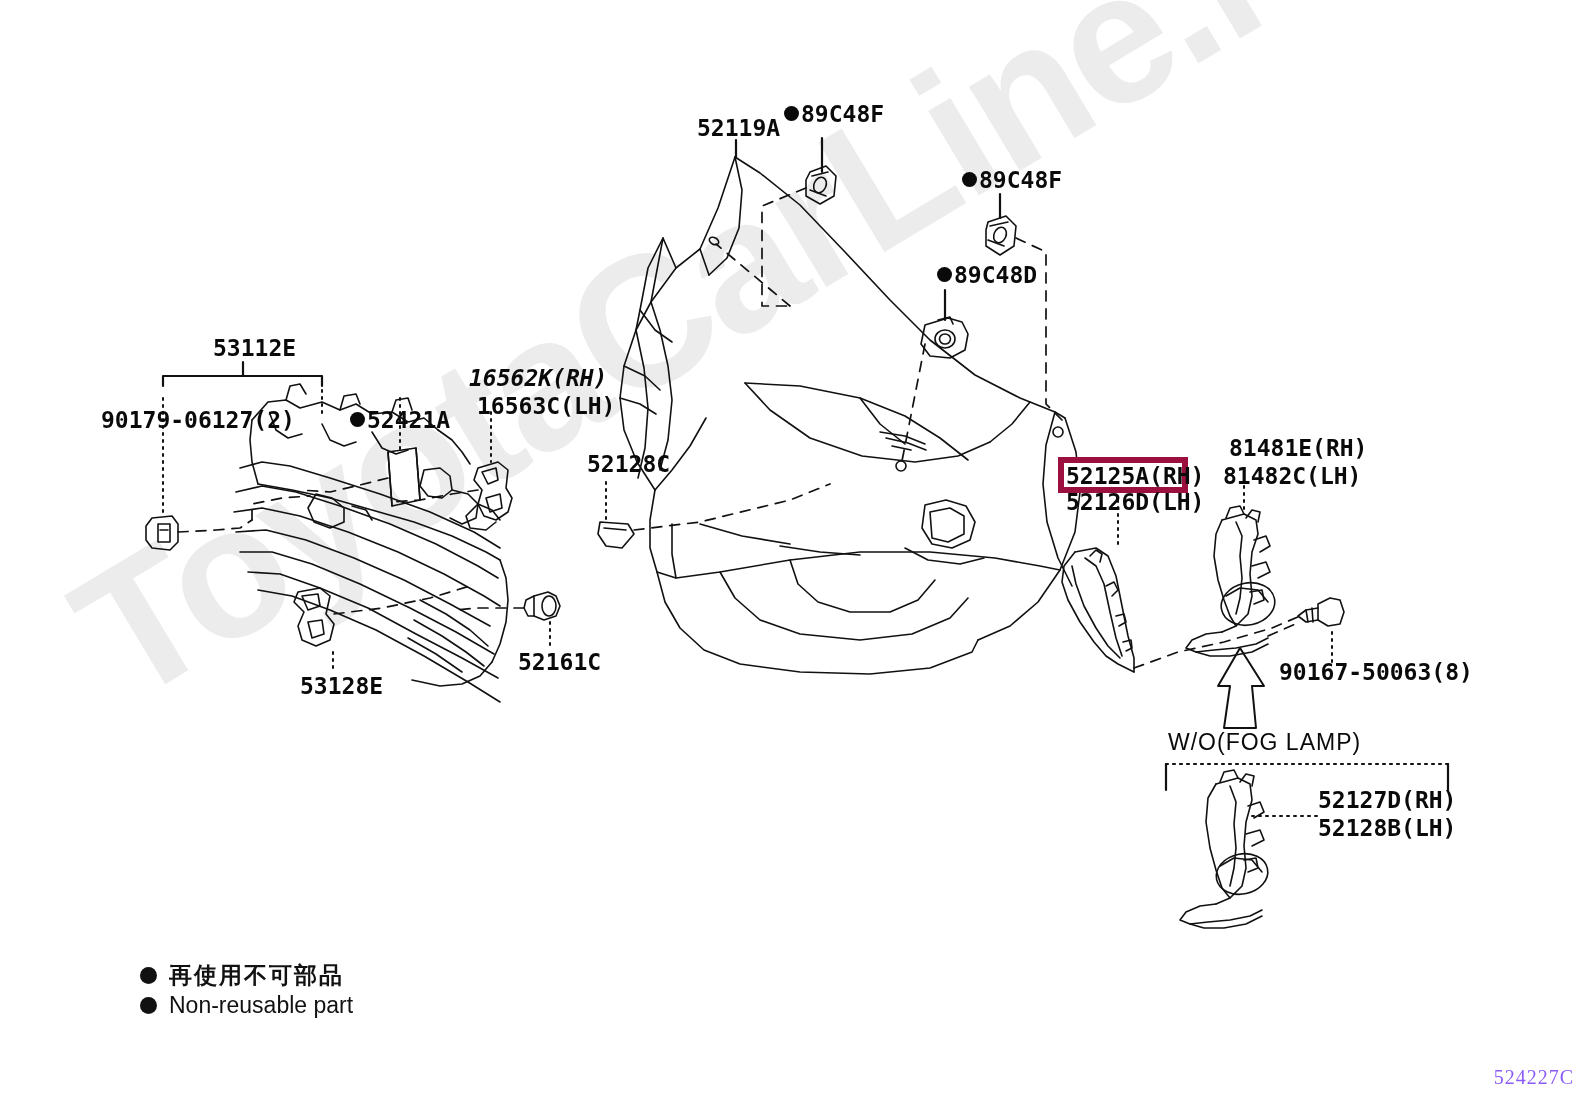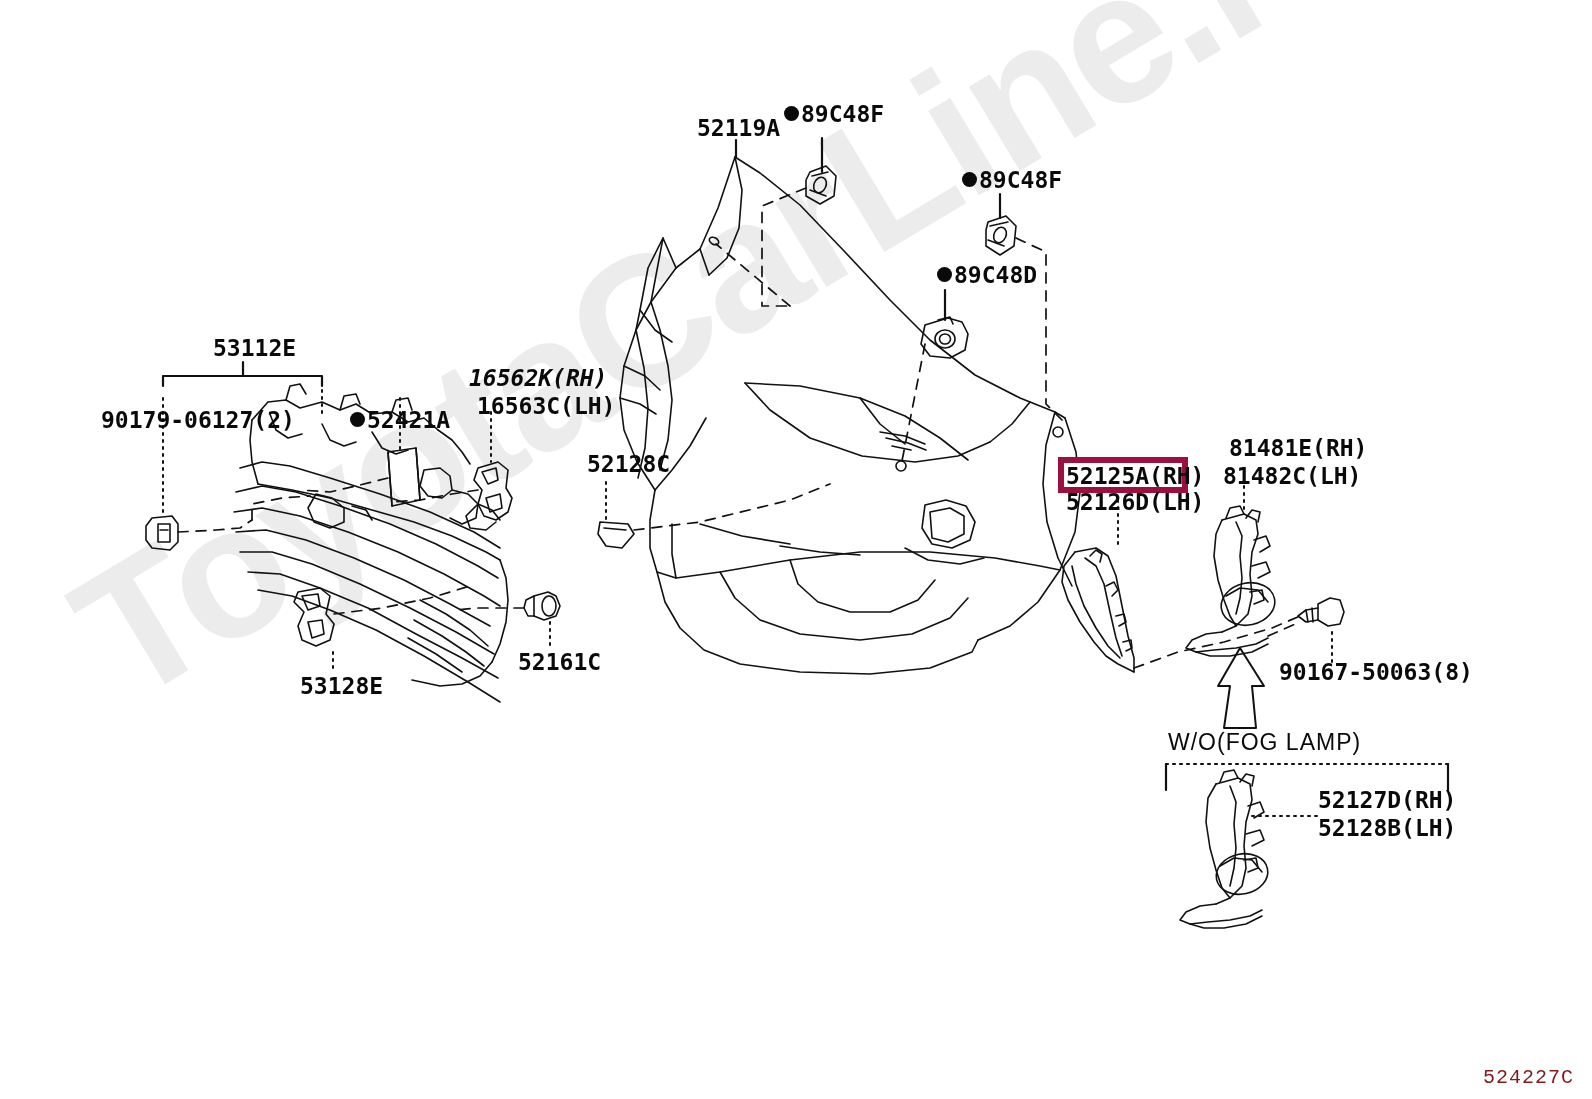--- a/index.html
+++ b/index.html
@@ -68,22 +68,22 @@
   .leg-row{display:flex;align-items:center;height:30px;}
   .leg-dot{
     width:17px;height:17px;border-radius:50%;background:#111;margin-right:12px;flex:none;
   }
   .leg-jp{font-family:"DejaVu Sans","Liberation Sans",sans-serif;font-size:23px;color:#111;font-weight:600;letter-spacing:2px;}
   .leg-en{font-family:"Liberation Sans","DejaVu Sans",sans-serif;font-size:23px;color:#111;letter-spacing:0px;}
 
   
   #corner-code{
     position:absolute;right:18px;bottom:10px;
-    font-family:Liberation Mono, monospace;
-    font-size:20px;color:#7f1d1d;letter-spacing:1px;
+    font-family:Liberation Serif, serif;
+    font-size:20px;color:#8b5cf6;letter-spacing:1px;
   }
 </style>
 </head>
 <body>
 
 <div id="page">
 
   <div class="wm" id="wm-main">ToyotaCarLine.ru</div>
 
   <svg id="art" viewBox="0 0 1592 1099" xmlns="http://www.w3.org/2000/svg" fill="none" stroke="#111" stroke-width="1.6" stroke-linecap="round" stroke-linejoin="round">
@@ -439,16 +439,26 @@
     <span>W/O(FOG LAMP)</span>
   </div>
 
   <div class="lbl" style="left:1318px;top:786px;">
     <span>52127D(RH)</span>
   </div>
   <div class="lbl" style="left:1318px;top:814px;">
     <span>52128B(LH)</span>
   </div>
 
+  <div id="legend">
+    <div class="leg-row">
+      <span class="leg-dot"></span>
+      <span class="leg-jp">再使用不可部品</span>
+    </div>
+    <div class="leg-row">
+      <span class="leg-dot"></span>
+      <span class="leg-en">Non-reusable part</span>
+    </div>
+  </div>
 
   <div id="corner-code">524227C</div>
 
 </div>
 
 </body></html>

